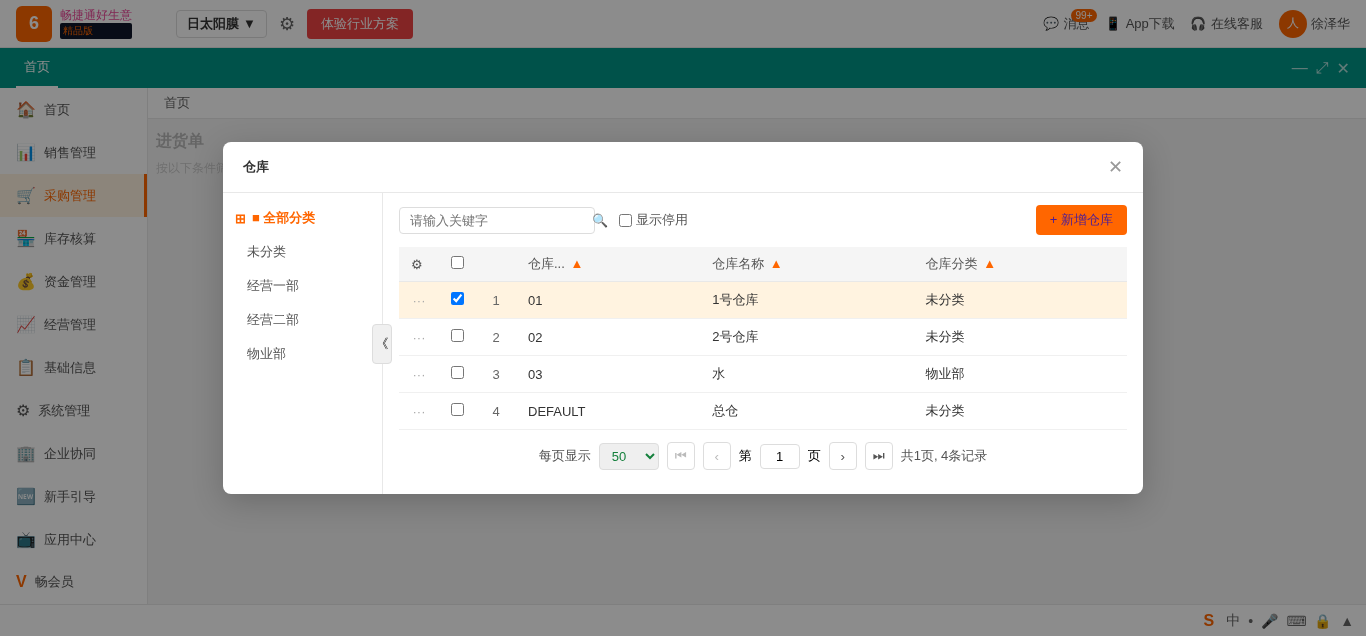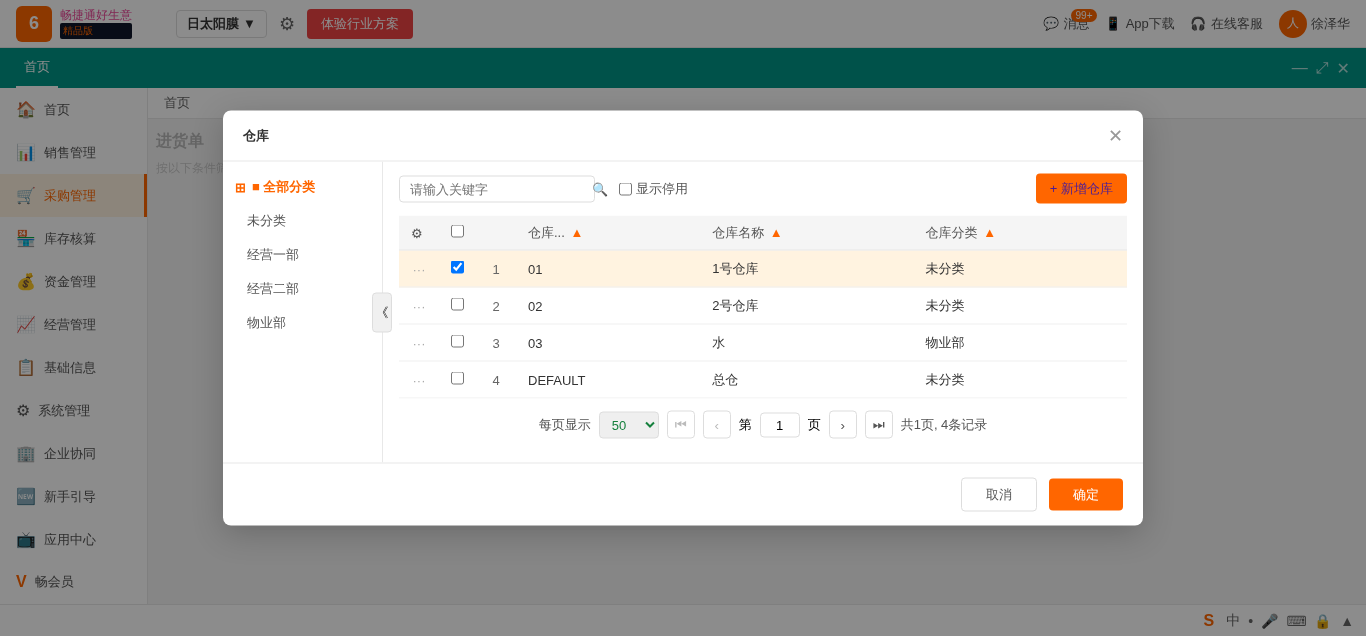--- a/index.html
+++ b/index.html
@@ -411,24 +411,20 @@
         <span>第</span>
         <input class="page-input" type="text" value="1" style="">
         <span>页</span>
         <button class="page-btn">›</button>
         <button class="page-btn">⏭</button>
         <span class="page-total">共1页, 4条记录</span>
       </div>
     </div>
   </div>
 
-  <div class="modal-footer">
-    <button class="btn-cancel">取消</button>
-    <button class="btn-confirm">确定</button>
-  </div>
 </div>
 
 <div class="status-bar">
   <span style="color:#f60;font-weight:bold;font-size:16px;margin-right:4px;">S</span>
   <span class="status-icon">中</span>
   <span class="status-icon">•</span>
   <span class="status-icon">🎤</span>
   <span class="status-icon">⌨</span>
   <span class="status-icon">🔒</span>
   <span class="status-icon">▲</span>

